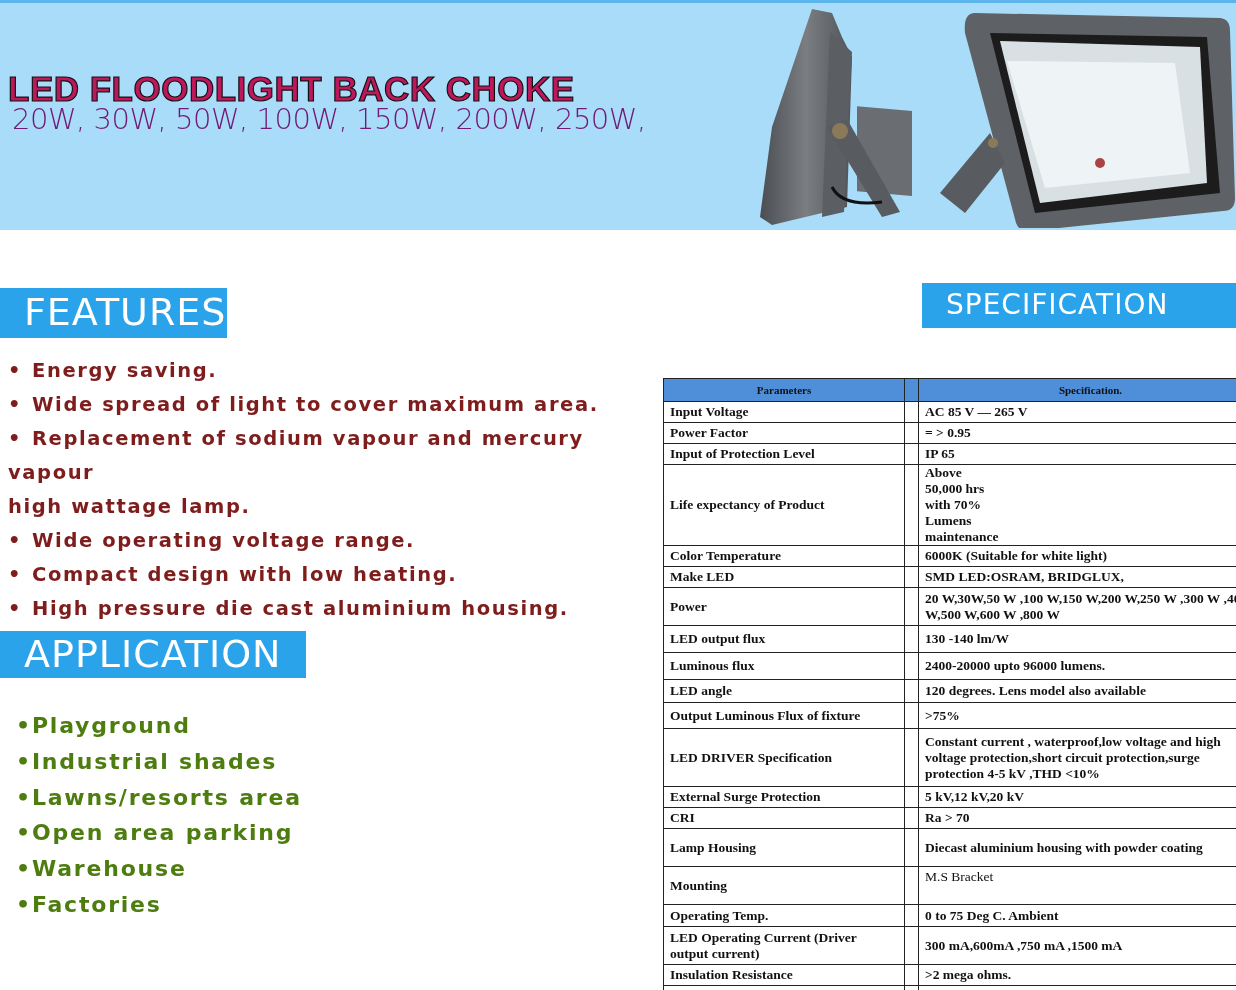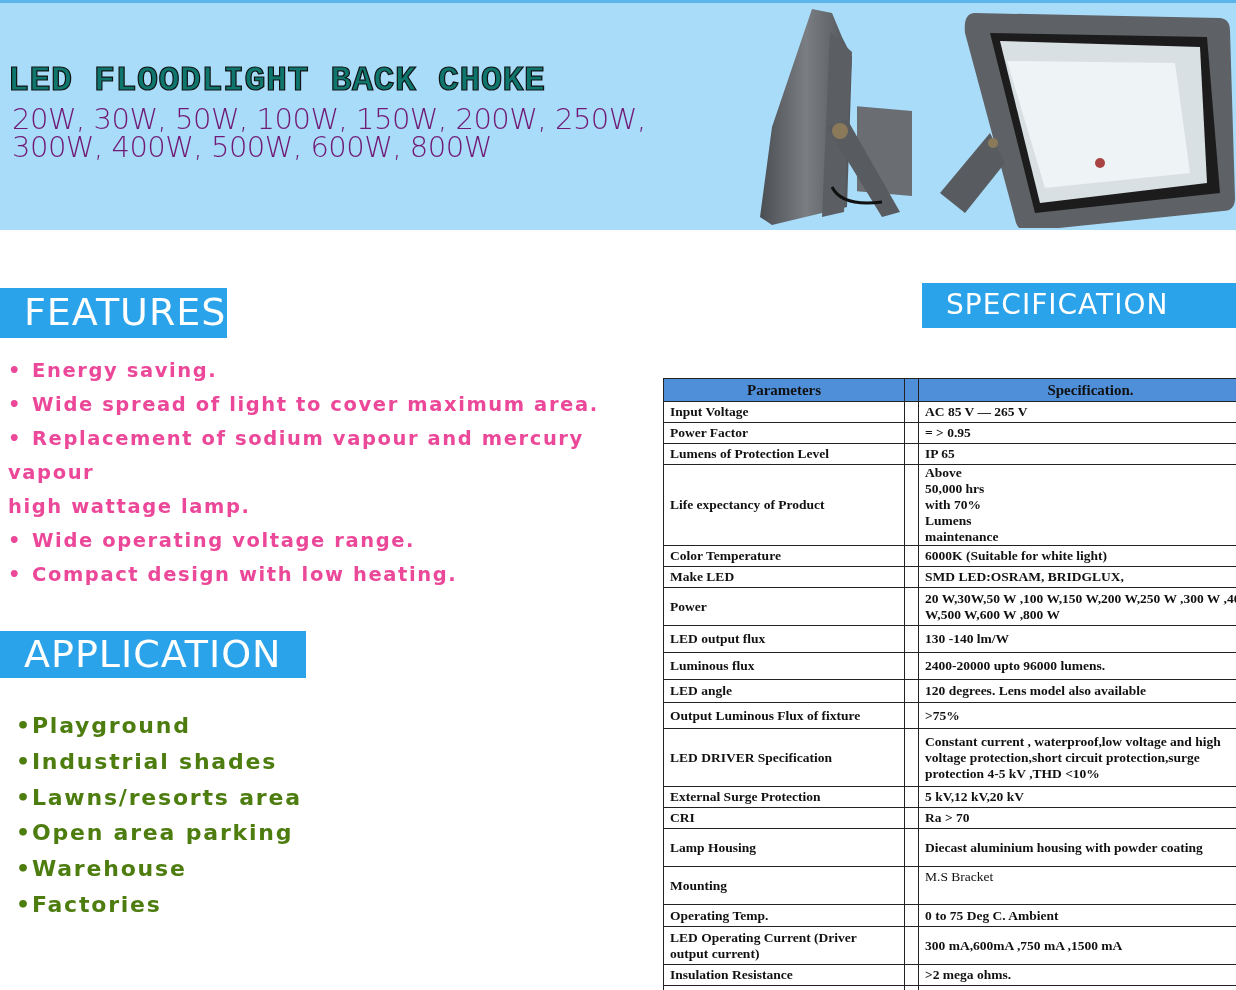--- a/index.html
+++ b/index.html
@@ -1,55 +1,54 @@
 <!DOCTYPE html>
 <html><head>
 <meta charset="utf-8">
 <style>
   * { box-sizing: border-box; margin: 0; padding: 0; }
   html, body { width: 1236px; height: 990px; background: #ffffff; overflow: hidden; }
   body { position: relative; font-family: "DejaVu Sans", sans-serif; color: #1f2d3d; }
 
   .banner { position: absolute; left: 0; top: 0; width: 1236px; height: 230px; background: #a9dcf9; border-top: 3px solid #5bb4ea; }
-  .title { position: absolute; left: 8px; top: 58px; font-family: Liberation Mono, monospace; font-weight: 900; font-size: 35px; letter-spacing: 0.5px; color: #0f766e; -webkit-text-stroke: 1.2px #111; }
+  .title { position: absolute; left: 8px; top: 66px; font-family: Liberation Sans, sans-serif; font-weight: 900; font-size: 35px; letter-spacing: 0.5px; color: #be185d; -webkit-text-stroke: 1.2px #111; }
   .wattage { position: absolute; left: 12px; top: 102px; width: 700px; font-family: "DejaVu Sans", sans-serif; font-size: 29px; line-height: 28px; color: #701a75; font-weight: 300; letter-spacing: -0.5px; }
 
   .lamp-side { position: absolute; left: 752px; top: 4px; width: 170px; height: 222px; }
   .lamp-front { position: absolute; left: 935px; top: 10px; width: 300px; height: 215px; }
 
   .section-label { position: absolute; background: #2aa3eb; color: #fff; font-family: "DejaVu Sans", sans-serif; font-size: 38px; letter-spacing: 1px; line-height: 48px; padding: 0 24px; }
   .features-label { left: 0; top: 288px; width: 227px; height: 50px; }
   .application-label { left: 0; top: 631px; width: 306px; height: 47px; line-height: 46px; }
   .spec-label { left: 922px; top: 283px; width: 314px; height: 45px; line-height: 44px; font-size: 28px; }
 
   .features { position: absolute; left: 8px; top: 354px; width: 650px; }
-  .features .item { font-size: 19.5px; letter-spacing: 1.6px; line-height: 34px; color: #ec4899; font-weight: 600; }
+  .features .item { font-size: 19.5px; letter-spacing: 1.6px; line-height: 34px; color: #7f1d1d; font-weight: 600; }
   .features .item .bullet { display: inline-block; width: 24px; }
 
   .applications { position: absolute; left: 16px; top: 708px; width: 360px; }
   .applications .item { font-size: 22px; letter-spacing: 1.8px; line-height: 35.8px; color: #4d7c0f; font-weight: 600; }
 
   table.spec { position: absolute; left: 663px; top: 378px; width: 600px; border-collapse: collapse; font-family: "Liberation Serif", serif; font-weight: bold; font-size: 13.5px; color: #111; }
   table.spec td { border: 1.5px solid #222; padding: 0 6px; vertical-align: middle; line-height: 16px; }
-  table.spec tr.head td { background: #4f8fd9; color: #111; font-size: 15px; text-align: center; height: 23px; }
+  table.spec tr.head td { background: #4f8fd9; color: #111; font-size: 11px; text-align: center; height: 23px; }
   td.param { width: 242px; }
   td.gap { width: 14px; padding: 0 !important; }
   td.val { width: 344px; white-space: nowrap; overflow: hidden; }
   td.val.wrap { white-space: normal; }
   td.val.normal { font-weight: normal; }
   td.val.top { vertical-align: top; padding-top: 2px; }
 </style>
 </head>
 <body>
 
 <div class="banner">
   <div class="title">LED FLOODLIGHT BACK CHOKE</div>
   <div class="wattage">
     <div>20W, 30W, 50W, 100W, 150W, 200W, 250W,</div>
-    <div>300W, 400W, 500W, 600W, 800W</div>
   </div>
 
   <svg class="lamp-side" viewBox="0 0 170 222">
     <defs>
       <linearGradient id="g1" x1="0" x2="1">
           <stop offset="0" stop-color="#4a4d52"></stop>
           <stop offset="0.5" stop-color="#7a7d82"></stop>
           <stop offset="1" stop-color="#505358"></stop>
         </linearGradient>
     </defs>
@@ -73,20 +72,21 @@
 </div>
 
 <div class="section-label features-label">FEATURES</div>
 <div class="features">
   <div class="item"><span class="bullet">•</span><span>Energy saving.</span></div>
   <div class="item"><span class="bullet">•</span><span>Wide spread of light to cover maximum area.</span></div>
   <div class="item"><span class="bullet">•</span><span>Replacement of sodium vapour and mercury vapour</span></div>
   <div class="item"><span>high wattage lamp.</span></div>
   <div class="item"><span class="bullet">•</span><span>Wide operating voltage range.</span></div>
   <div class="item"><span class="bullet">•</span><span>Compact design with low heating.</span></div>
+  <div class="item"><span class="bullet">•</span><span>High pressure die cast aluminium housing.</span></div>
 </div>
 
 <div class="section-label application-label">APPLICATION</div>
 <div class="applications">
   <div class="item"><span>•</span><span>Playground</span></div>
   <div class="item"><span>•</span><span>Industrial shades</span></div>
   <div class="item"><span>•</span><span>Lawns/resorts area</span></div>
   <div class="item"><span>•</span><span>Open area parking</span></div>
   <div class="item"><span>•</span><span>Warehouse</span></div>
   <div class="item"><span>•</span><span>Factories</span></div>
@@ -105,21 +105,21 @@
         <td class="param">Input Voltage</td>
         <td class="gap"></td>
         <td class="val">AC 85 V — 265 V</td>
       </tr>
   <tr style="height:21px">
         <td class="param">Power Factor</td>
         <td class="gap"></td>
         <td class="val">= &gt; 0.95</td>
       </tr>
   <tr style="height:21px">
-        <td class="param">Lumens of Protection Level</td>
+        <td class="param">Input of Protection Level</td>
         <td class="gap"></td>
         <td class="val">IP 65</td>
       </tr>
   <tr style="height:40px">
         <td class="param">Life expectancy of Product</td>
         <td class="gap"></td>
         <td class="val wrap" style="padding-right:260px">Above 50,000 hrs with 70% Lumens maintenance</td>
       </tr>
   <tr style="height:21px">
         <td class="param">Color Temperature</td>

